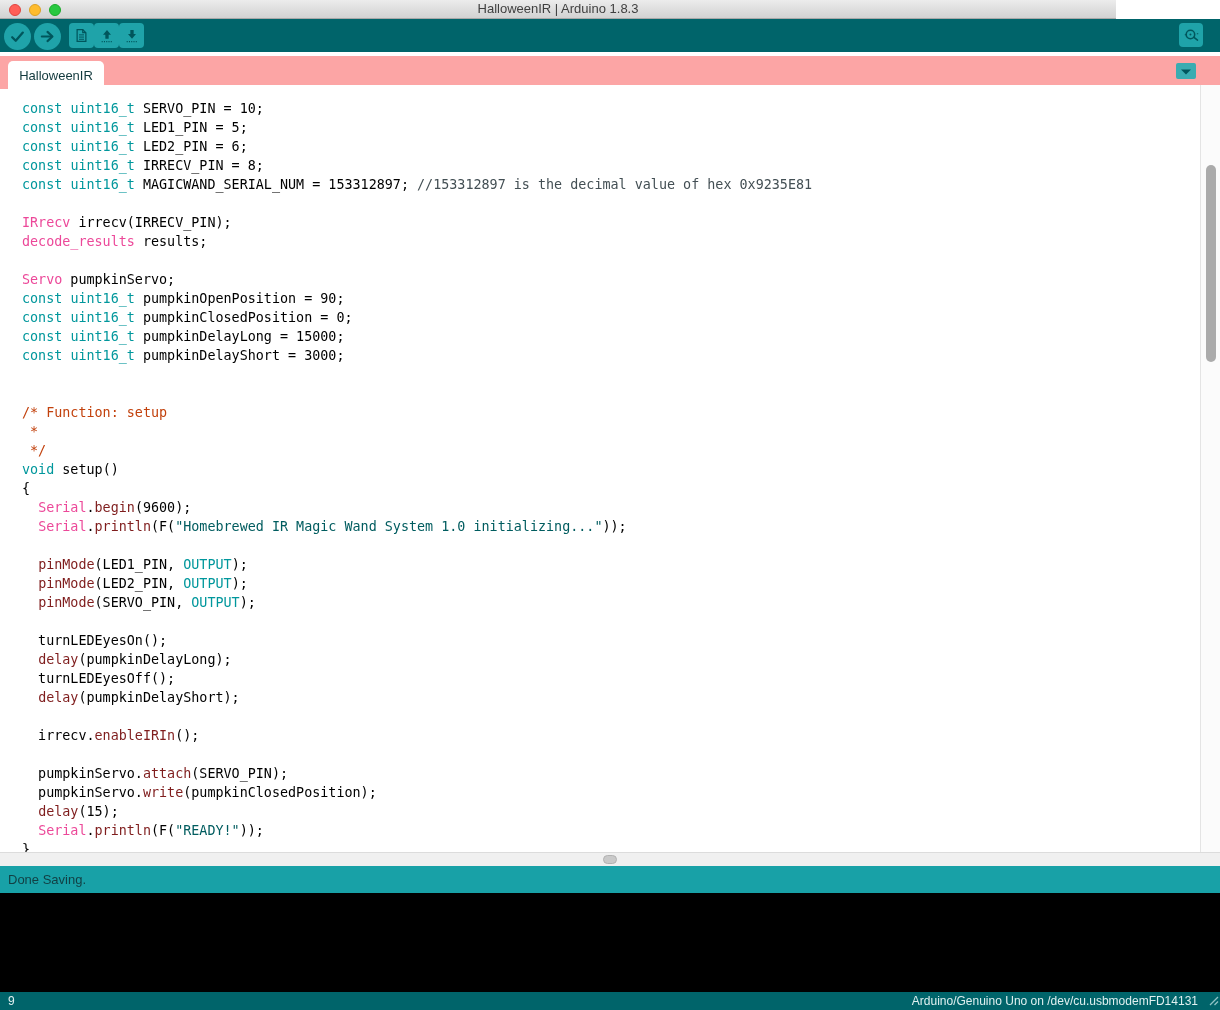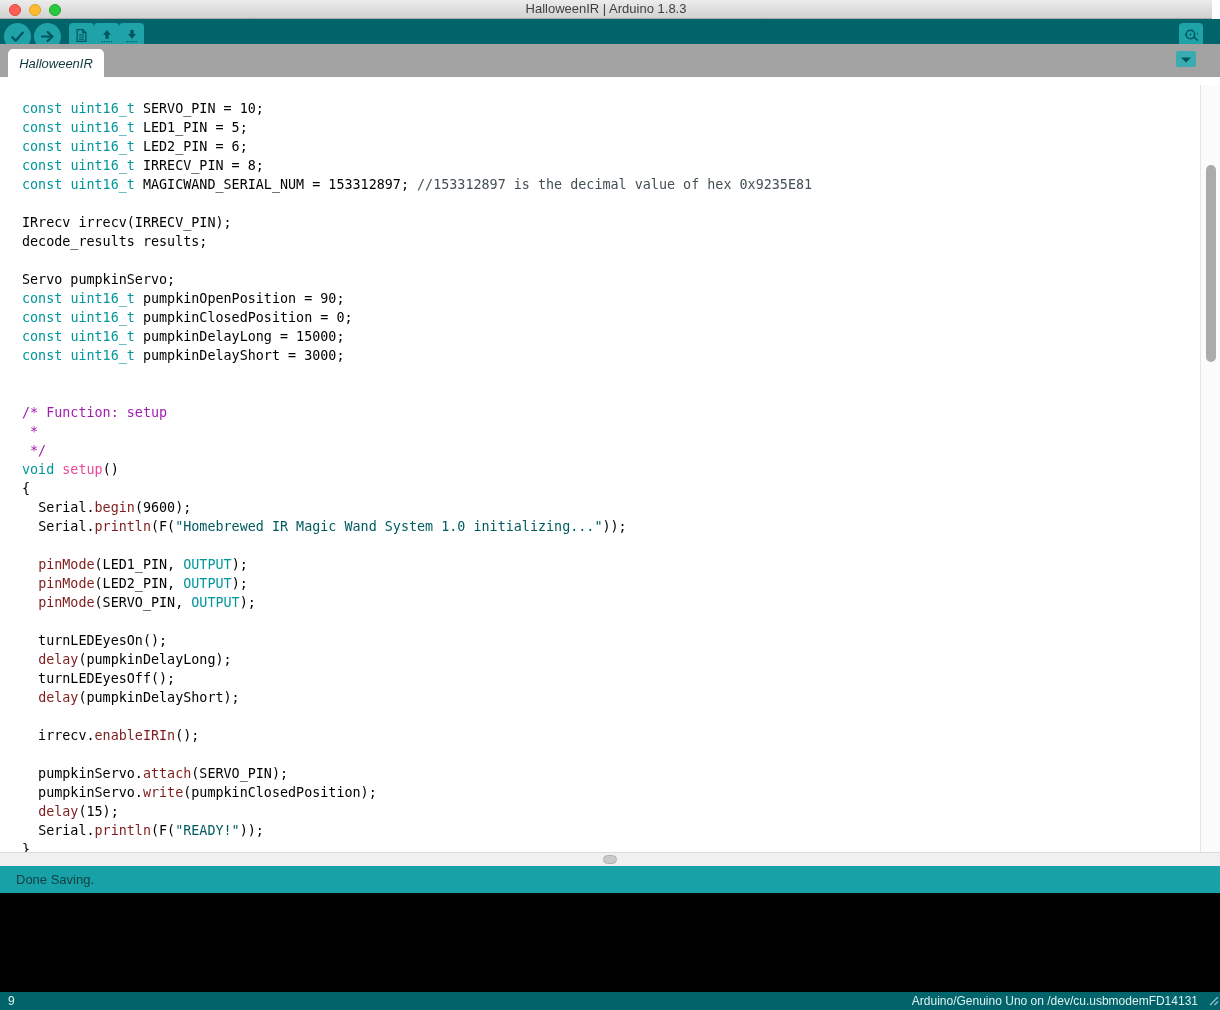--- a/index.html
+++ b/index.html
@@ -1,70 +1,70 @@
 <!DOCTYPE html>
 <html><head>
 <meta charset="utf-8">
 <style>
   * { margin:0; padding:0; box-sizing:border-box; }
   html,body { width:1220px; height:1010px; overflow:hidden; font-family:"Liberation Sans", sans-serif; background:#fff; }
   #app { position:relative; width:1220px; height:1010px; }
 
   
-  .titlebar { position:absolute; left:0; top:0; width:1212px; height:19px;
+  .titlebar { position:absolute; left:0; top:0; width:1116px; height:19px;
     background:linear-gradient(#ececec,#d2d2d2); border-bottom:1px solid #a8a8a8; }
   .traffic { position:absolute; top:4px; width:12px; height:12px; border-radius:50%; }
   .tl-close { left:9px;  background:#ff5f57; border:1px solid #e0443e; }
   .tl-min   { left:29px; background:#febc2e; border:1px solid #dea123; }
   .tl-zoom  { left:49px; background:#28c840; border:1px solid #1aab29; }
   .title-text { position:absolute; left:0; right:0; top:0; height:19px; line-height:18px;
     text-align:center; font-size:13px; color:#404040; }
 
   
   .toolbar { position:absolute; left:0; top:19px; width:1220px; height:33px; background:#00646a; }
   .tb-btn { position:absolute; top:4px; display:flex; align-items:center; justify-content:center;
     background:#1fa3a9; cursor:pointer; }
   .tb-round { width:27px; height:27px; border-radius:50%; }
   .tb-square { width:25px; height:25px; border-radius:4px; }
   .tb-btn svg { display:block; }
 
   
-  .tabbar { position:absolute; left:0; top:44px; width:1220px; height:33px; background:#a3a3a3;font-style:italic; }
+  .tabbar { position:absolute; left:0; top:56px; width:1220px; height:33px; background:#fca5a5; }
   .tab { position:absolute; left:8px; bottom:0; width:96px; height:28px; background:#ffffff;
     border-radius:5px 5px 0 0; display:flex; align-items:center; justify-content:center;
     font-size:13px; color:#12393d; cursor:pointer; }
   .tab-menu-btn { position:absolute; right:24px; top:7px; width:20px; height:16px; background:#3aacb1;
     border-radius:2px; display:flex; align-items:center; justify-content:center; cursor:pointer; }
 
   
   .editor { position:absolute; left:0; top:85px; width:1220px; height:767px; background:#ffffff; overflow:hidden;margin-left:16px; }
   .code { position:absolute; left:0; top:0; width:1200px; padding:14px 0 0 6px;
     font-family:"DejaVu Sans Mono", monospace; font-size:13.4px; line-height:19px; white-space:pre; }
   .code-line { height:19px; }
   .tok-pl  { color:#000000; }
   .tok-kw  { color:#00979c; }
-  .tok-cls { color:#000000; }
+  .tok-cls { color:#ec4899; }
   .tok-fn  { color:#7f1d1d; }
   .tok-str { color:#005c5f; }
   .tok-cmt1{ color:#434f54;text-align:right; }
-  .tok-cmt2{ color:#a21caf; }
-  .tok-def { color:#ec4899; }
+  .tok-cmt2{ color:#c2410c; }
+  .tok-def { color:#000000; }
 
   
   .vscroll { position:absolute; right:0; top:85px; width:20px; height:767px; background:#fbfbfb;
     border-left:1px solid #e4e4e4; }
   .vthumb { position:absolute; left:5px; top:80px; width:10px; height:197px; background:#ababab; border-radius:5px; }
   .hscroll { position:absolute; left:0; top:852px; width:1220px; height:14px; background:#f0f0f0;
     border-top:1px solid #dcdcdc; }
   .hthumb { position:absolute; left:603px; top:2px; width:14px; height:9px; background:#c9c9c9;
     border:1px solid #b2b2b2; border-radius:5px; }
 
   
   .statusbar { position:absolute; left:0; top:866px; width:1220px; height:27px; background:#18a1a7;
-    display:flex; align-items:center; padding-left:16px; font-size:13px; color:#123f43; }
+    display:flex; align-items:center; padding-left:8px; font-size:13px; color:#123f43; }
 
   
   .console { position:absolute; left:0; top:893px; width:1220px; height:99px; background:#000000; }
 
   
   .footer { position:absolute; left:0; top:992px; width:1220px; height:18px; background:#00646a;
     font-size:12px; color:#dff0f0; }
   .footer-line { position:absolute; left:8px; top:0; line-height:18px; }
   .footer-board { position:absolute; right:22px; top:0; line-height:18px; }
   .grip { position:absolute; right:1px; bottom:1px; }

